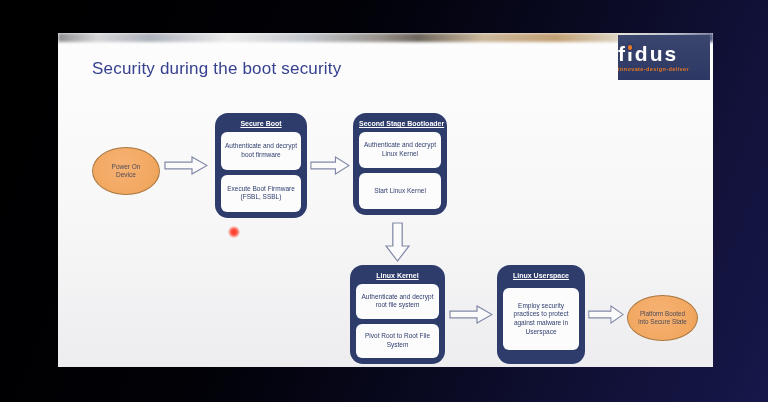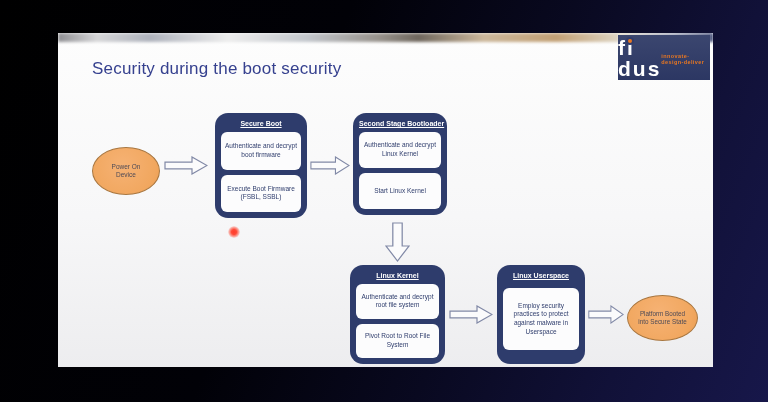--- a/index.html
+++ b/index.html
@@ -19,21 +19,21 @@
   .blur-band{
     position:absolute;top:0;left:0;width:100%;height:9px;
     background:linear-gradient(90deg,#8f8f93 0%,#d6d6d8 6%,#aeb2bc 14%,#ececec 26%,#c2c6cc 38%,#97928c 49%,#6f675e 55%,#cbb79b 65%,#c2a075 76%,#ded6c6 86%,#9aa0b5 94%,#3a4470 100%);
     filter:blur(1.6px);
   }
 
   
   .logo{
     position:absolute;top:2px;right:3px;width:92px;height:45px;
     background:linear-gradient(180deg,#3b466f 0%,#2c3763 100%);
-    display:flex;flex-direction:row;align-items:center;justify-content:center;
+    display:flex;flex-direction:column;align-items:flex-start;justify-content:center;
     box-shadow:0 0 0 1px rgba(255,255,255,0.15);
   }
   .logo-word{
     color:#ffffff;font-size:21px;font-weight:bold;letter-spacing:2px;line-height:1;
   }
   .logo-i{position:relative;display:inline-block;}
   .logo-i::after{
     content:'';position:absolute;left:0.5px;top:2.4px;width:4.6px;height:4.6px;
     border-radius:50%;background:#e87722;box-shadow:0 0 0 2px #313c6b;
   }

